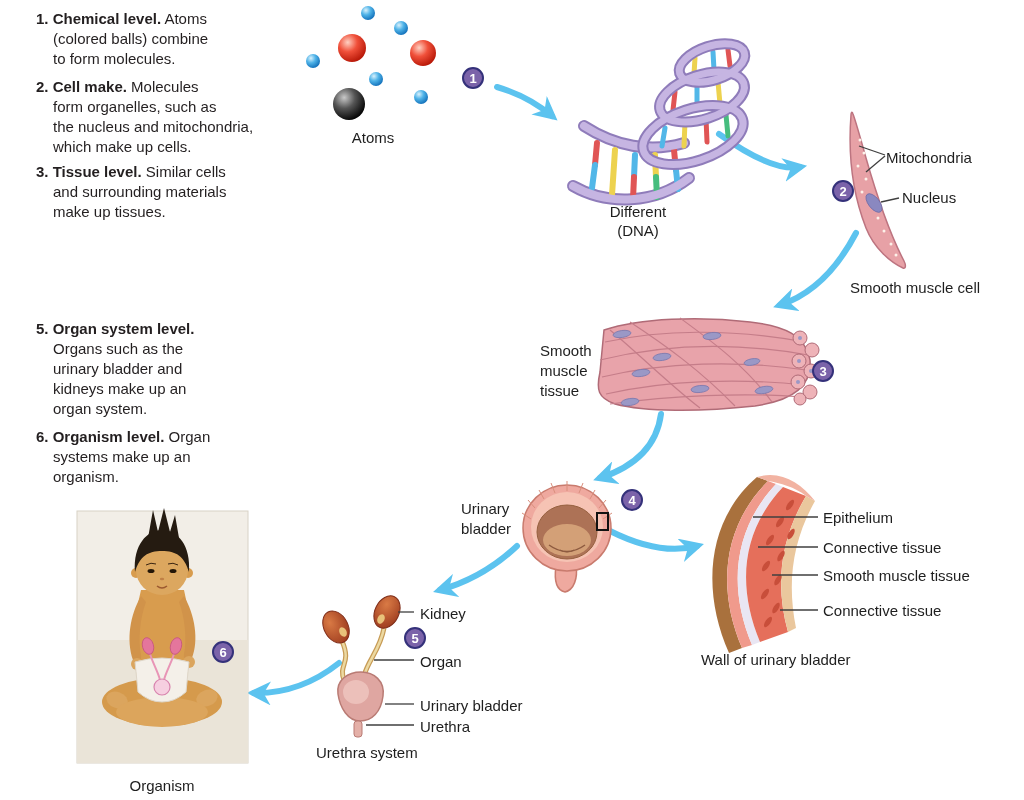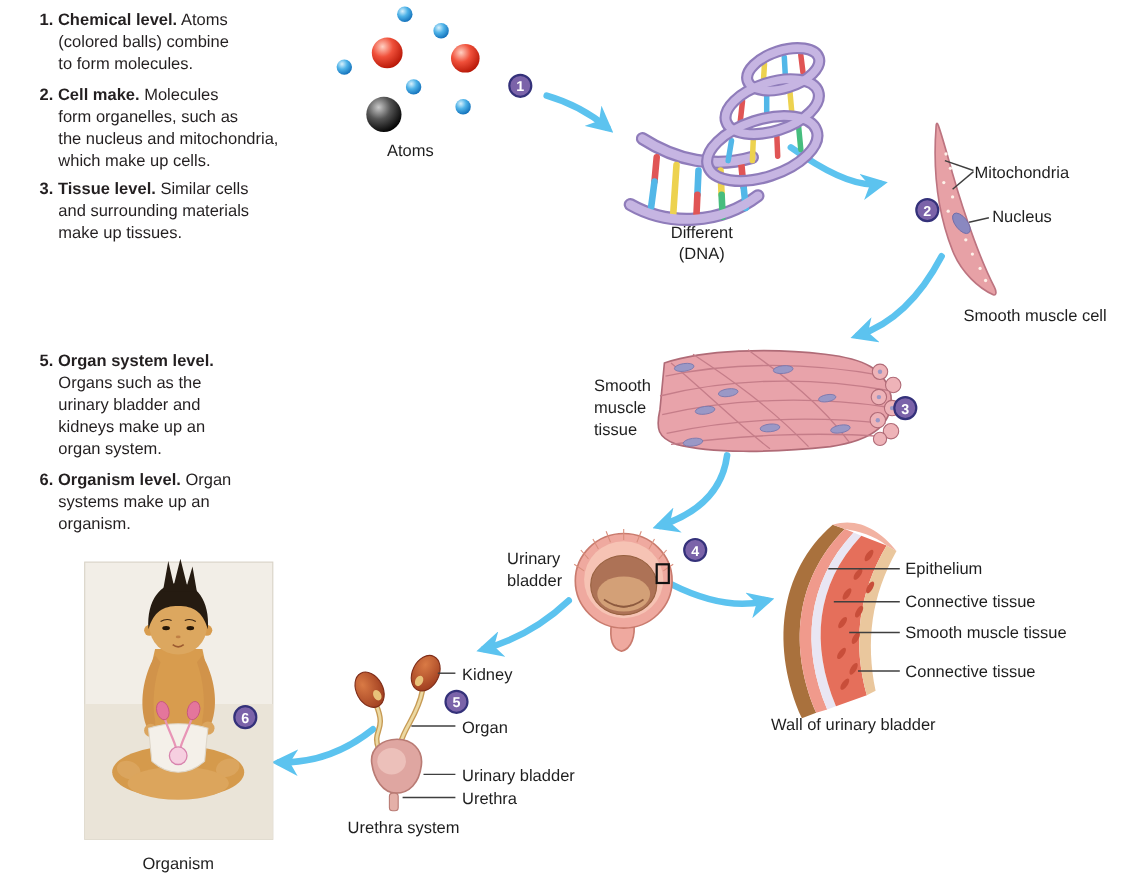--- a/index.html
+++ b/index.html
@@ -312,21 +312,21 @@
     <span>Organ</span><br>
     <span>systems make up an<br>organism.</span>
   </div>
 
   <div class="lbl center" style="left:338px;top:128px;width:70px">Atoms</div>
   <div class="lbl center" style="left:596px;top:202px;width:84px">
     <span>Different</span><br><span>(DNA)</span>
   </div>
   <div class="lbl" style="left:886px;top:148px">Mitochondria</div>
   <div class="lbl" style="left:902px;top:188px">Nucleus</div>
-  <div class="lbl" style="left:876px;top:278px">Smooth muscle cell</div>
+  <div class="lbl" style="left:850px;top:278px">Smooth muscle cell</div>
   <div class="lbl wrap" style="left:540px;top:341px;width:62px;line-height:20px">Smooth muscle tissue</div>
   <div class="lbl wrap" style="left:461px;top:499px;width:60px;line-height:20px">Urinary bladder</div>
   <div class="lbl" style="left:823px;top:508px">Epithelium</div>
   <div class="lbl" style="left:823px;top:538px">Connective tissue</div>
   <div class="lbl" style="left:823px;top:566px">Smooth muscle tissue</div>
   <div class="lbl" style="left:823px;top:601px">Connective tissue</div>
   <div class="lbl" style="left:701px;top:650px">Wall of urinary bladder</div>
   <div class="lbl" style="left:420px;top:604px">Kidney</div>
   <div class="lbl" style="left:420px;top:652px">Organ</div>
   <div class="lbl" style="left:420px;top:696px">Urinary bladder</div>

